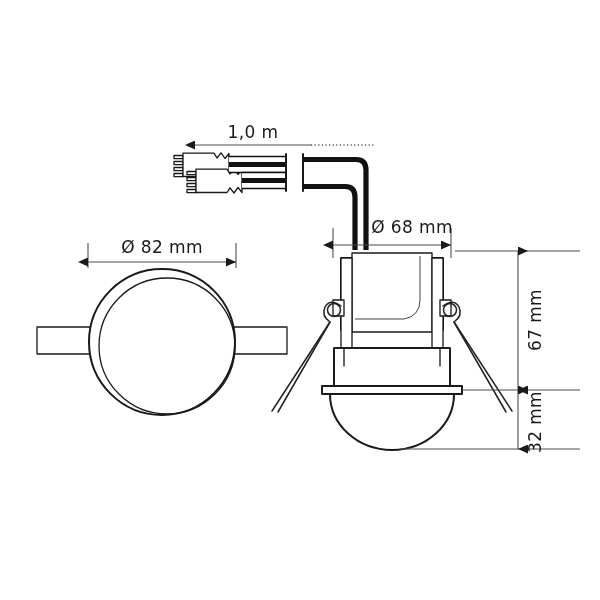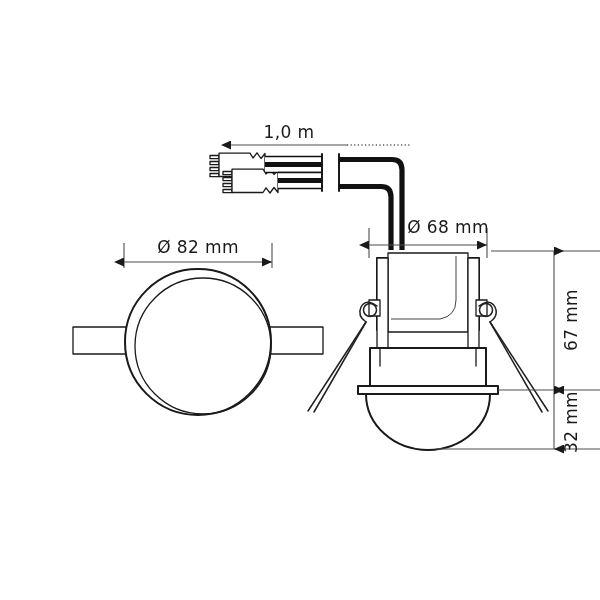--- a/index.html
+++ b/index.html
@@ -12,21 +12,20 @@
     width: 600px;
     height: 600px;
     overflow: hidden;
     font-family: "DejaVu Sans", "Liberation Sans", sans-serif;
   }
   #drawing-root {
     position: relative;
     width: 564px;
     height: 600px;
     background: #ffffff;
-    margin-left: 36px;
   }
   svg.drawing-canvas {
     display: block;
     width: 600px;
     height: 600px;
   }
   
   .outline      { fill: none; stroke: #1a1a1a; stroke-width: 2.0; stroke-linejoin: round; stroke-linecap: round; }
   .outline-thin { fill: none; stroke: #1a1a1a; stroke-width: 1.3; stroke-linejoin: round; stroke-linecap: round; }
   .hairline     { fill: none; stroke: #444444; stroke-width: 1.0; }

